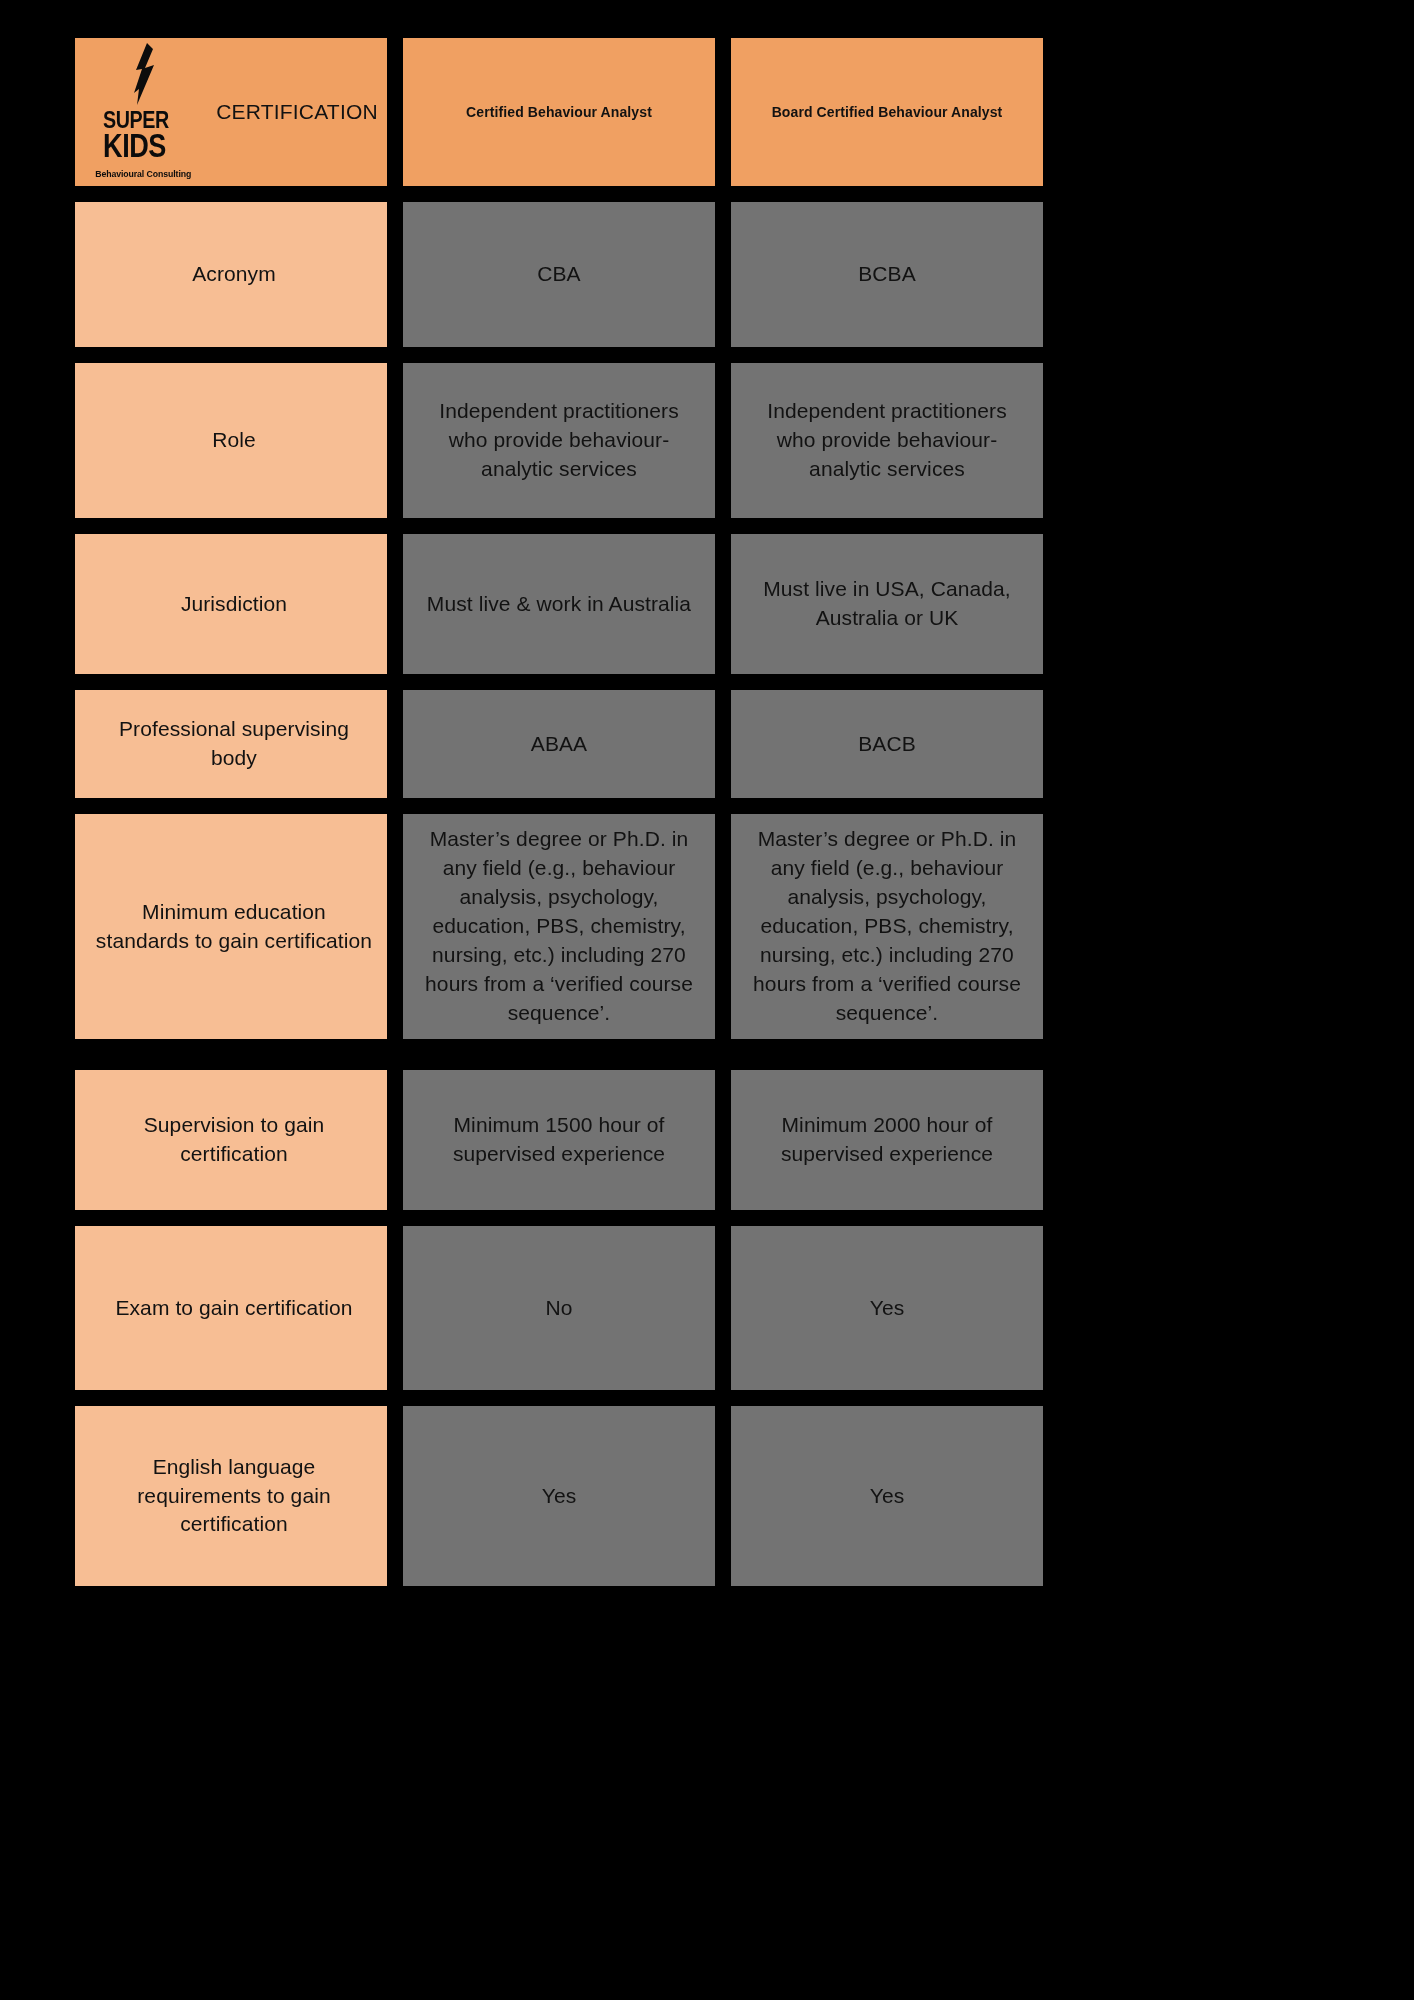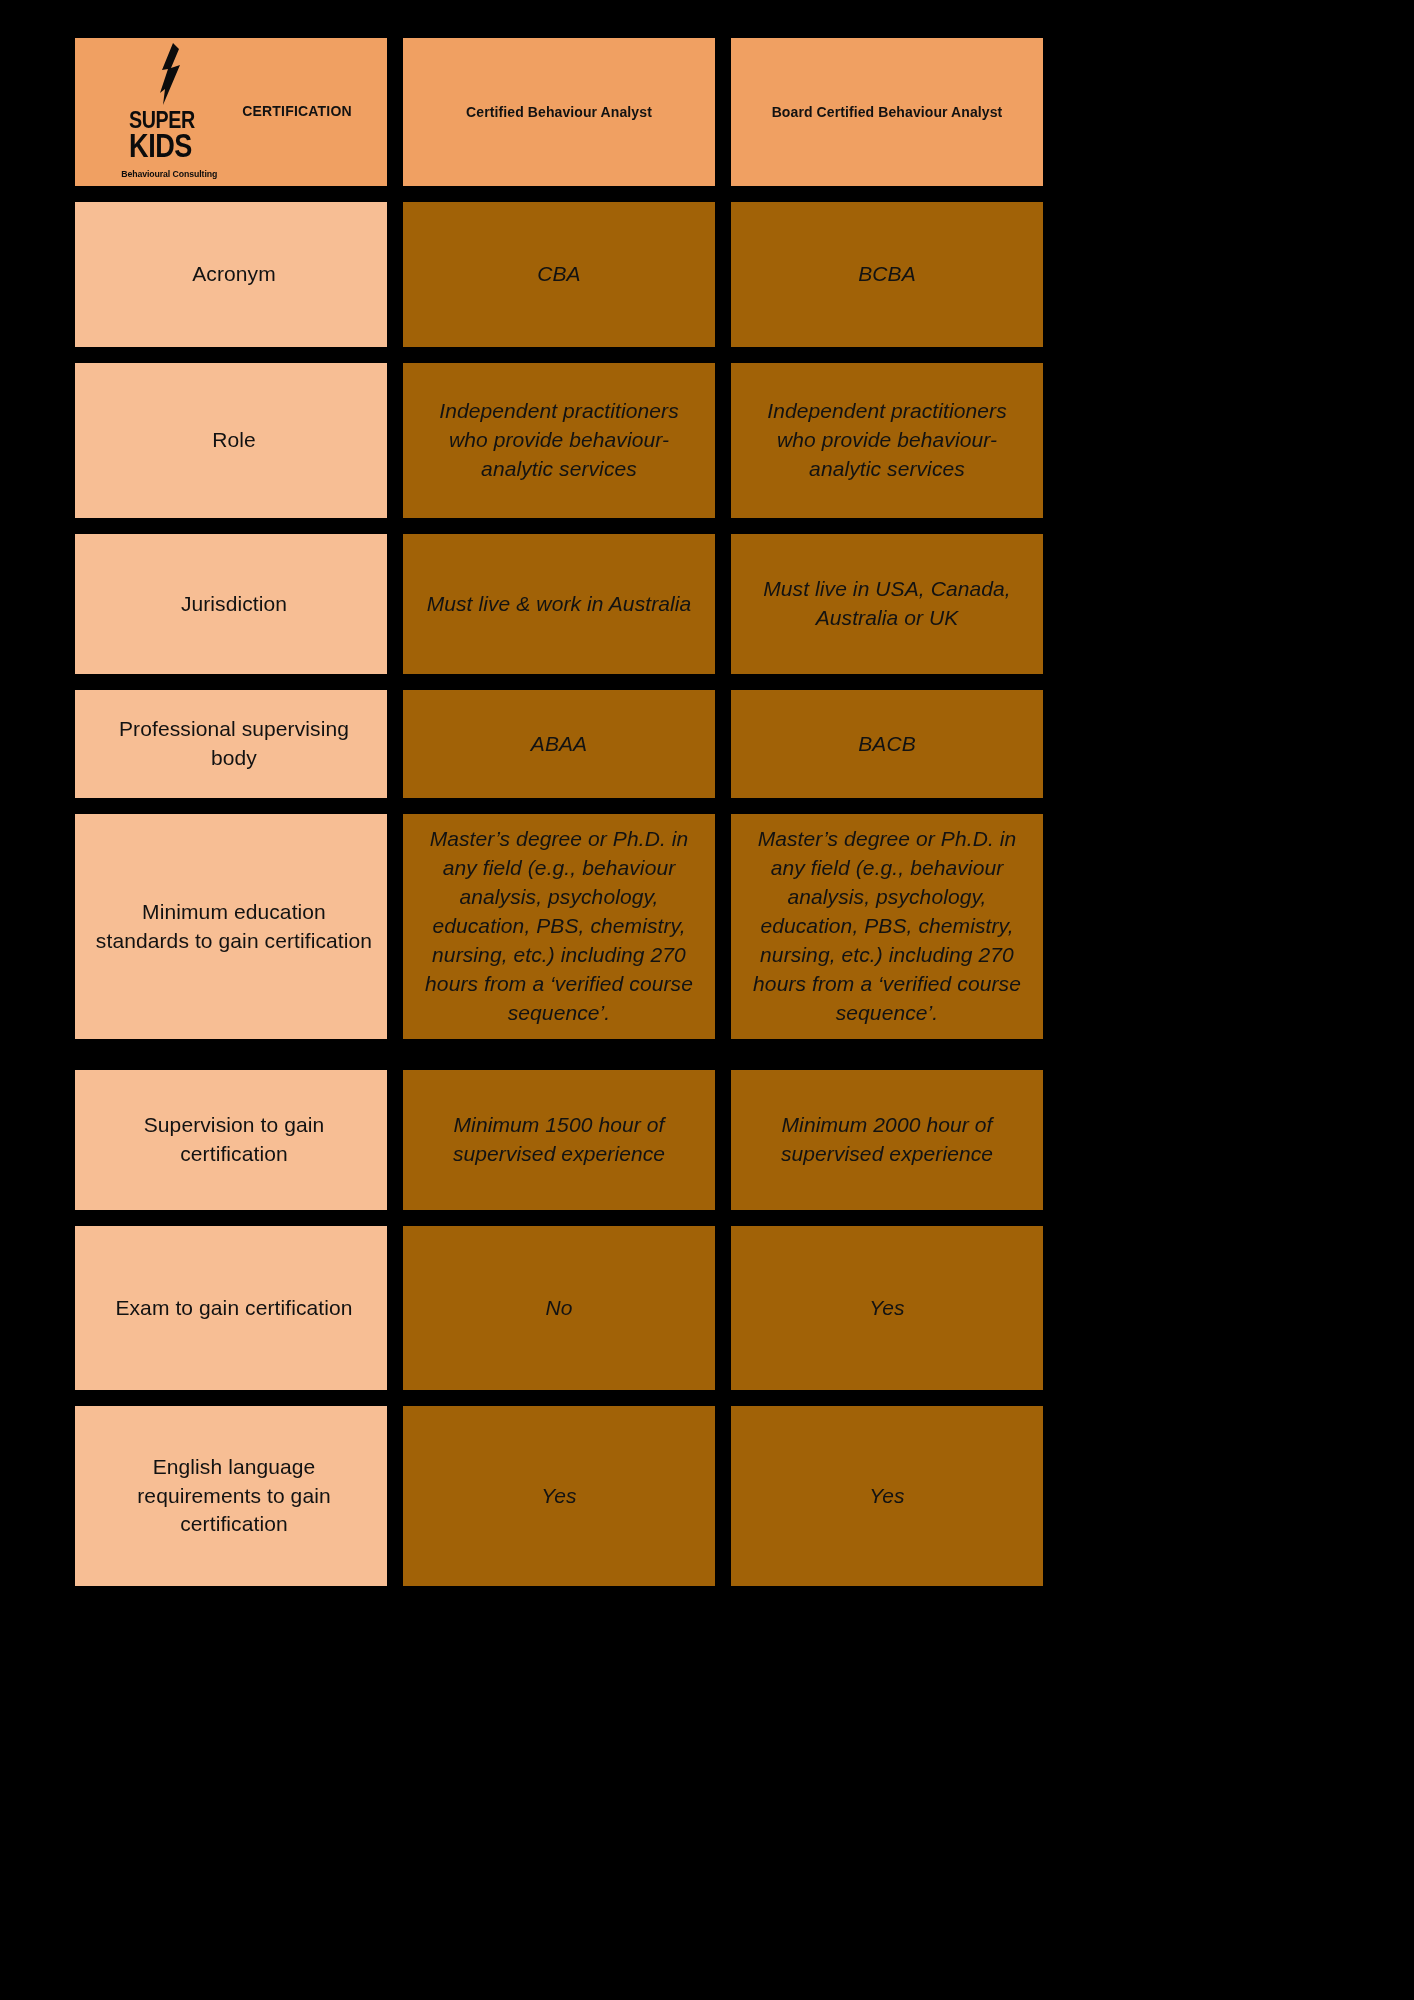--- a/index.html
+++ b/index.html
@@ -103,30 +103,30 @@
   }
   .logo-sub {
     font-size:9.5px;
     font-weight:bold;
     letter-spacing:-0.1px;
     margin-top:7px;
     color:#0c0c0c;
     transform:scaleX(0.92);
   }
   .hdr-cert-label {
-    font-weight:bold;
-    font-size:14px;
+    font-weight:normal;
+    font-size:21px;
     letter-spacing:0.2px;
     color:#121212;
     white-space:nowrap;
   }
 
   
   .body-row .label-cell { background:#F7BE94; }
-  .body-row .value-cell { background:#a16207;font-style:italic; }
+  .body-row .value-cell { background:#737373; }
 
   .h-acronym  { height:145px; }
   .h-role     { height:155px; }
   .h-juris    { height:140px; }
   .h-body     { height:108px; }
   .h-edu      { height:225px; }
   .h-super    { height:140px;margin-top:15px; }
   .h-exam     { height:164px; }
   .h-english  { height:180px; }
 </style>

